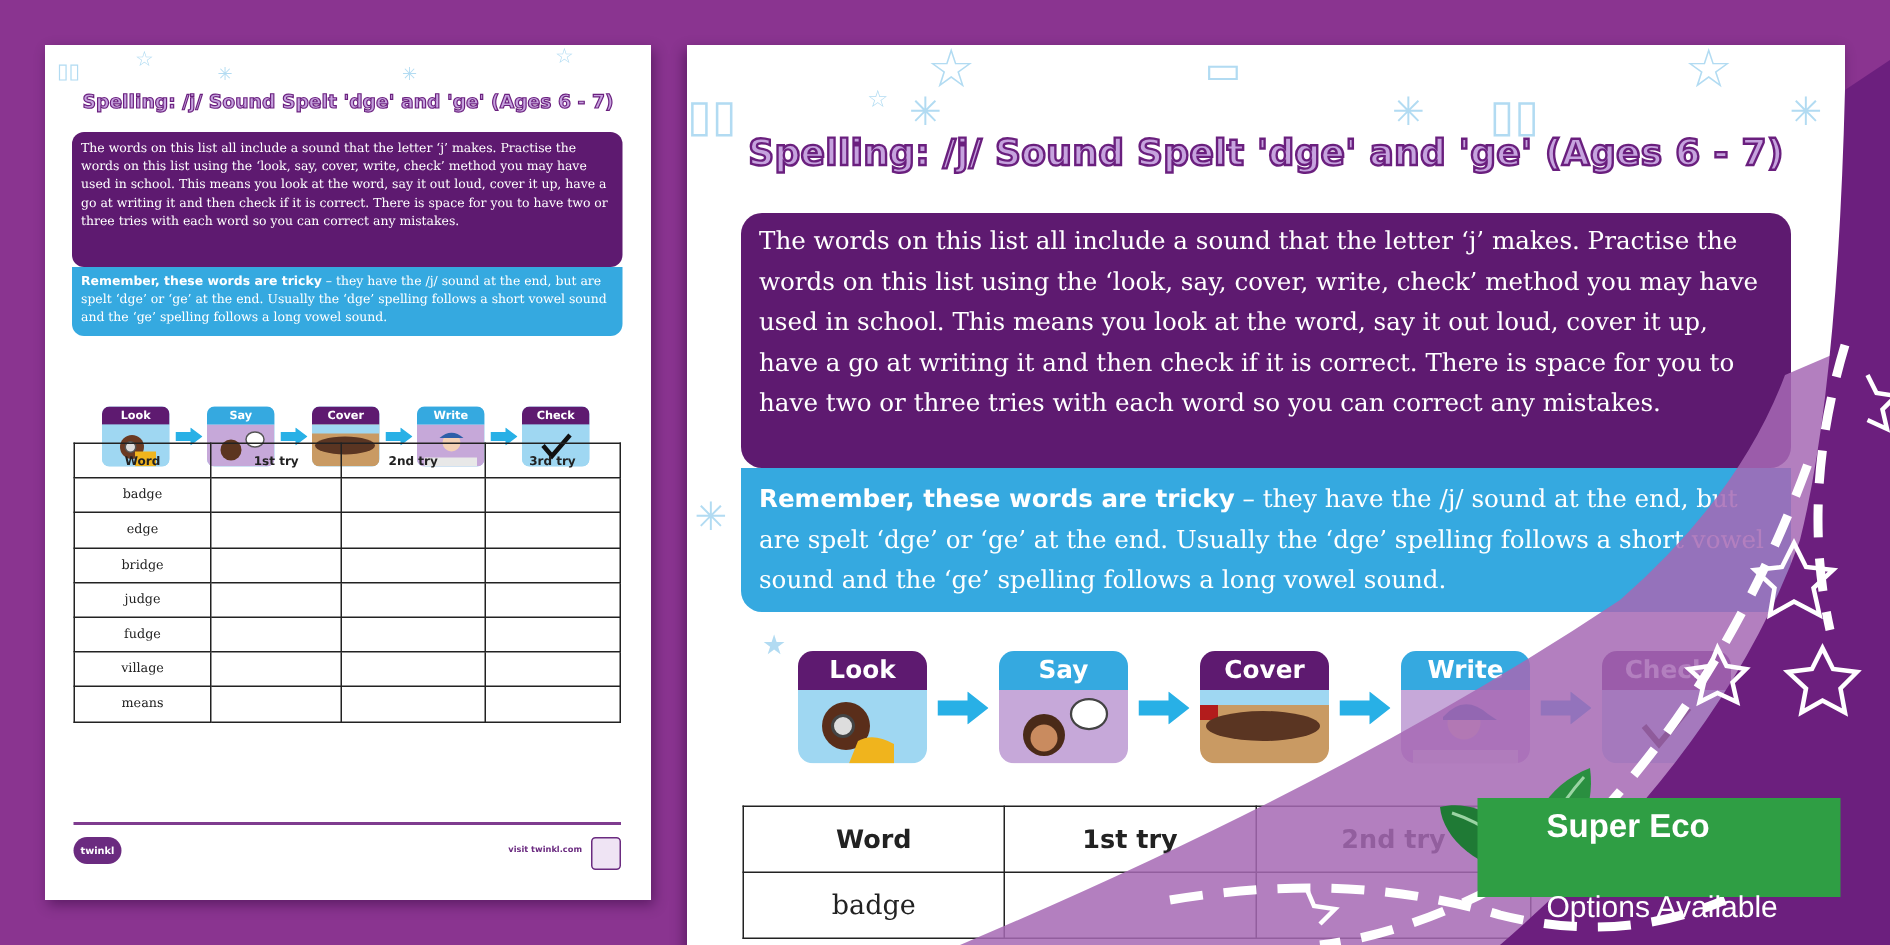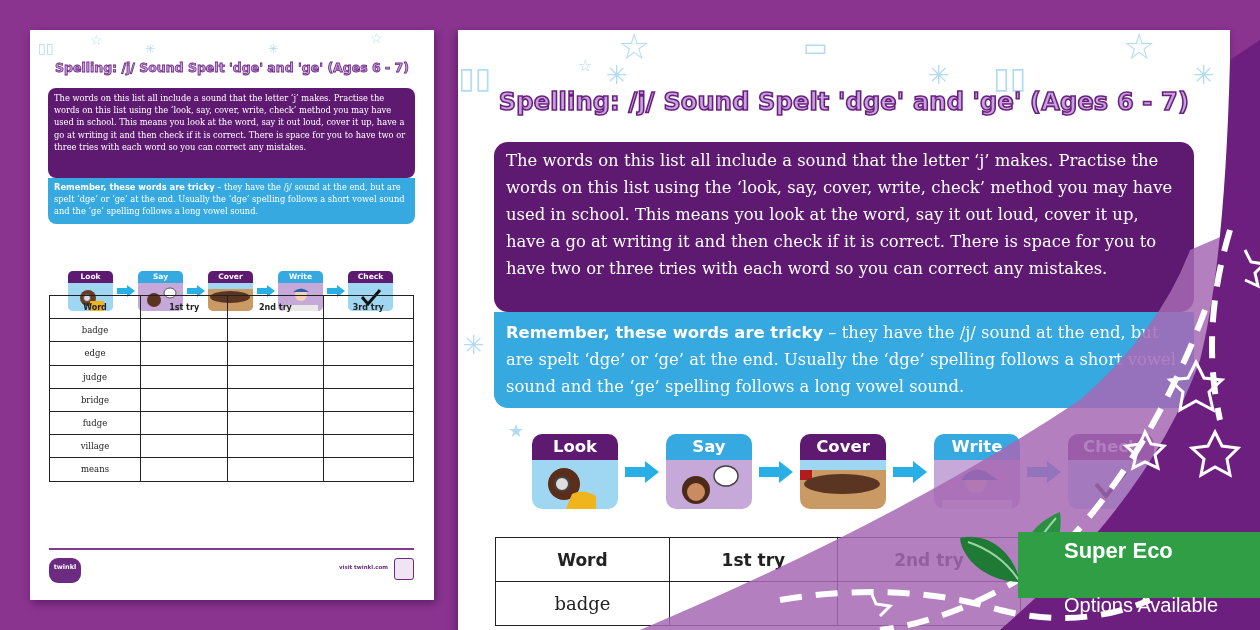--- a/index.html
+++ b/index.html
@@ -33,21 +33,21 @@
   .s-arrow { width: 25px; height: 40px; display: flex; align-items: center; justify-content: center; }
   .s-table {
     position: absolute; left: 19px; top: 265px; width: 365px; border-collapse: collapse;
     font-family: "DejaVu Serif", serif;
   }
   .s-table th, .s-table td { border: 1px solid #222; height: 23.2px; font-size: 8.5px; text-align: center; color: #222; }
   .s-table th { font-family: "DejaVu Sans", sans-serif; font-weight: bold; font-size: 8px; }
   .s-table td:first-child, .s-table th:first-child { width: 91px; }
   .s-footer-line { position: absolute; left: 19px; top: 518px; width: 365px; height: 2px; background: #7f3c8f; }
   .s-logo {
-    position: absolute; left: 19px; top: 528px; width: 32px; height: 25px; border-radius: 9px;
+    position: absolute; left: 19px; top: 528px; width: 32px; height: 18px; border-radius: 9px;
     background: #6b2b80; color: #fff; font-size: 6.5px; font-weight: bold; text-align: center; line-height: 18px;
   }
   .s-visit { position: absolute; right: 46px; top: 534px; font-size: 5.5px; color: #6b2b80; font-weight: bold; }
   .s-badge { position: absolute; right: 20px; top: 528px; width: 20px; height: 22px; border: 1px solid #6b2b80; border-radius: 3px; background: #efe4f4; }
 
   
   .big-page {
     position: absolute; left: 458px; top: 30px; width: 772px; height: 620px;
     background: #ffffff; box-shadow: -2px 3px 8px rgba(40,0,50,.45); overflow: hidden;
   }
@@ -80,21 +80,21 @@
   .b-table th:first-child { width: 174px; }
 
   
   .doodle { position: absolute; color: #9fd3ef; font-size: 18px; opacity: .8; }
 
   
   .swoosh { position: absolute; left: 0; top: 0; width: 1260px; height: 630px; pointer-events: none; }
 
   
   .eco {
-    position: absolute; left: 1018px; top: 532px; width: 242px; height: 66px;
+    position: absolute; left: 985px; top: 532px; width: 242px; height: 66px;
     background: #2f9e44; color: #fff; font-family: "Liberation Sans", sans-serif;
     padding: 5px 0 0 46px;
   }
   .eco .l1 { font-size: 22px; font-weight: bold; line-height: 27px; }
   .eco .l2 { font-size: 20px; line-height: 26px; margin-top: 28px; }
   .leaf { position: absolute; left: 958px; top: 510px; width: 110px; height: 80px; }
 </style>
 </head>
 <body>
 
@@ -191,27 +191,27 @@
           <td></td>
           <td></td>
         </tr>
       <tr>
           <td>edge</td>
           <td></td>
           <td></td>
           <td></td>
         </tr>
       <tr>
+          <td>bridge</td>
+          <td></td>
+          <td></td>
+          <td></td>
+        </tr>
+      <tr>
           <td>judge</td>
-          <td></td>
-          <td></td>
-          <td></td>
-        </tr>
-      <tr>
-          <td>bridge</td>
           <td></td>
           <td></td>
           <td></td>
         </tr>
       <tr>
           <td>fudge</td>
           <td></td>
           <td></td>
           <td></td>
         </tr>

